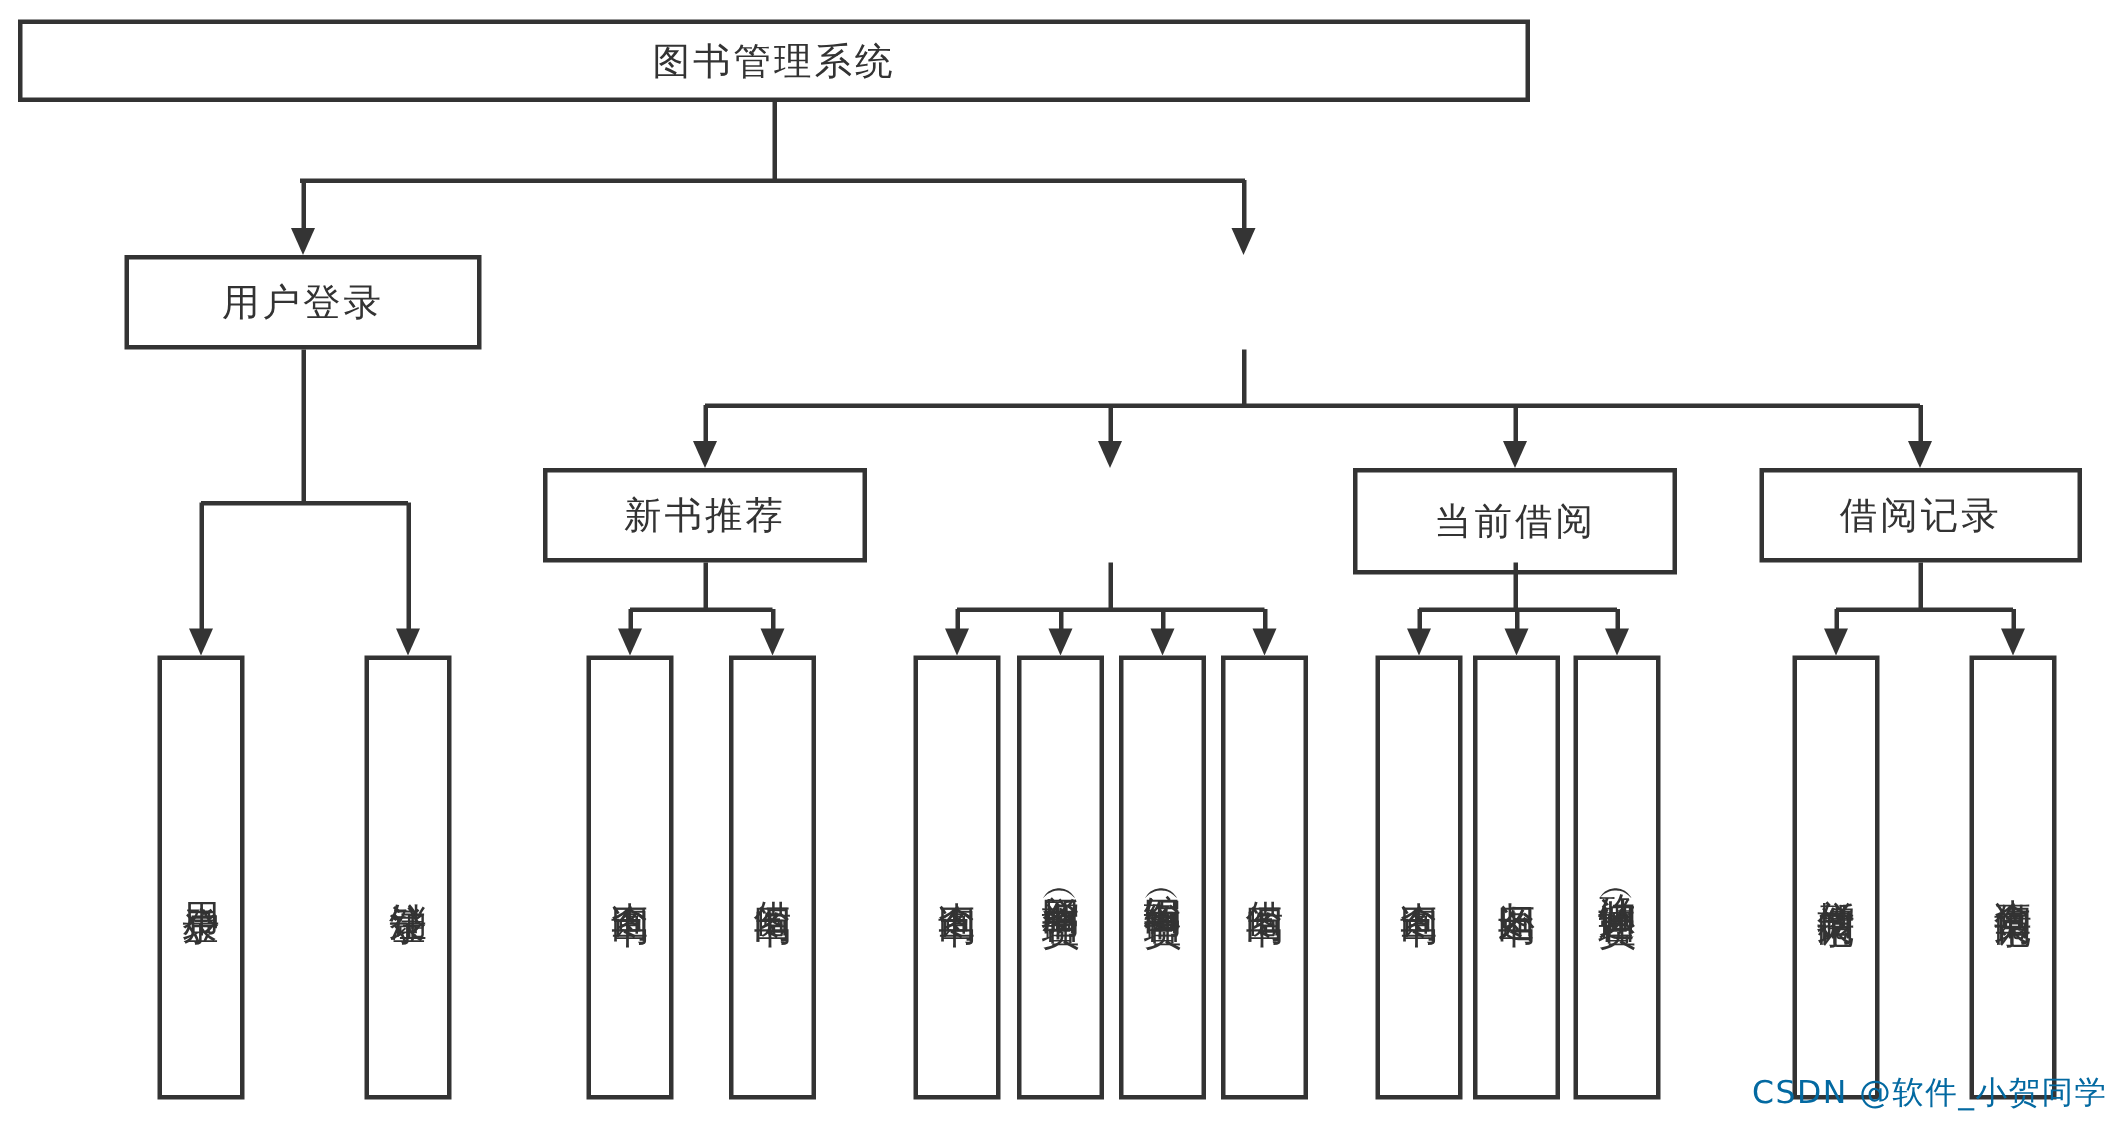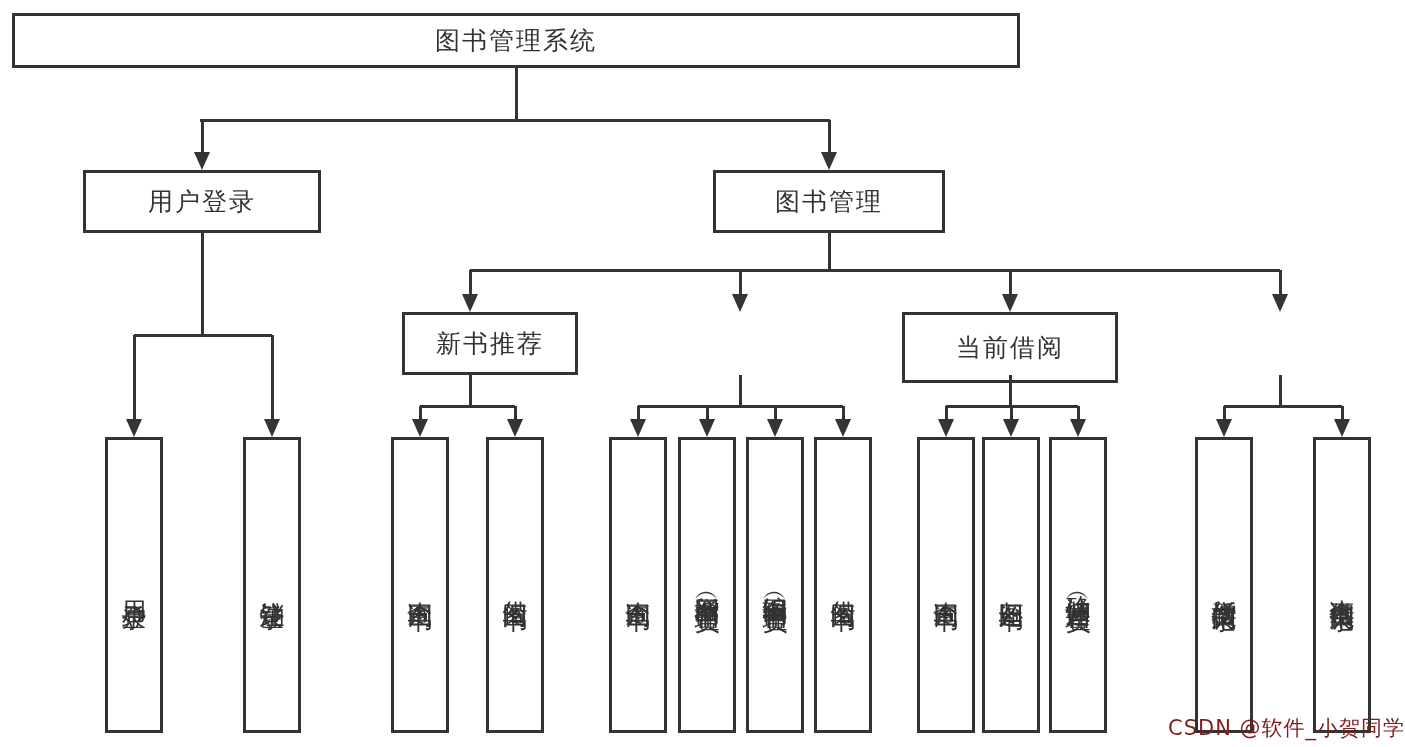--- a/index.html
+++ b/index.html
@@ -60,62 +60,62 @@
     border-left: 8px solid transparent;
     border-right: 8px solid transparent;
     border-top: 18px solid #343434;
   }
 
   .watermark {
     position: absolute;
     left: 1168px;
     top: 714px;
     font-size: 21px;
-    color: #7f1d1d;
+    color: #0369a1;
     letter-spacing: 1px;
     white-space: nowrap;
   }
 </style>
 </head>
 <body>
 
 <div class="canvas">
 
   <div class="node" style="left:12px; top:13px; width:1008px; height:55px;">图书管理系统</div>
 
   <div class="vline" style="left:515px; top:68px;  height:53px;"></div>
   <div class="hline" style="left:200px; top:119px; width:630px;"></div>
   <div class="vline" style="left:201px; top:120px; height:34px;"></div>
   <div class="arrow" style="left:194px; top:152px;"></div>
   <div class="vline" style="left:828px; top:120px; height:34px;"></div>
   <div class="arrow" style="left:821px; top:152px;"></div>
 
   <div class="node" style="left:83px;  top:170px; width:238px; height:63px;">用户登录</div>
-  <div class="node" style="left:713px; top:170px; width:232px; height:63px;">图书管理</div>
 
   <div class="vline" style="left:201px; top:233px; height:103px;"></div>
   <div class="hline" style="left:134px; top:334px; width:138px;"></div>
   <div class="vline" style="left:133px; top:335px; height:85px;"></div>
   <div class="arrow" style="left:126px; top:419px;"></div>
   <div class="vline" style="left:271px; top:335px; height:85px;"></div>
   <div class="arrow" style="left:264px; top:419px;"></div>
 
   <div class="vline" style="left:828px;  top:233px; height:38px;"></div>
   <div class="hline" style="left:470px;  top:269px; width:810px;"></div>
   <div class="vline" style="left:469px;  top:270px; height:26px;"></div>
   <div class="arrow" style="left:462px;  top:294px;"></div>
   <div class="vline" style="left:739px;  top:270px; height:26px;"></div>
   <div class="arrow" style="left:732px;  top:294px;"></div>
   <div class="vline" style="left:1009px; top:270px; height:26px;"></div>
   <div class="arrow" style="left:1002px; top:294px;"></div>
   <div class="vline" style="left:1279px; top:270px; height:26px;"></div>
   <div class="arrow" style="left:1272px; top:294px;"></div>
 
-  <div class="node" style="left:362px;  top:312px; width:176px; height:63px;margin-left:40px;">新书推荐</div>
+  <div class="node" style="left:362px;  top:312px; width:216px; height:63px;">新书推荐</div>
   <div class="node" style="left:902px;  top:312px; width:216px; height:71px;">当前借阅</div>
+  <div class="node" style="left:1173px; top:312px; width:215px; height:63px;">借阅记录</div>
 
   <div class="vline" style="left:469px; top:375px; height:32px;"></div>
   <div class="hline" style="left:420px; top:405px; width:95px;"></div>
   <div class="vline" style="left:419px; top:406px; height:15px;"></div>
   <div class="arrow" style="left:412px; top:419px;"></div>
   <div class="vline" style="left:514px; top:406px; height:15px;"></div>
   <div class="arrow" style="left:507px; top:419px;"></div>
 
   <div class="vline" style="left:739px; top:375px; height:32px;"></div>
   <div class="hline" style="left:638px; top:405px; width:205px;"></div>

